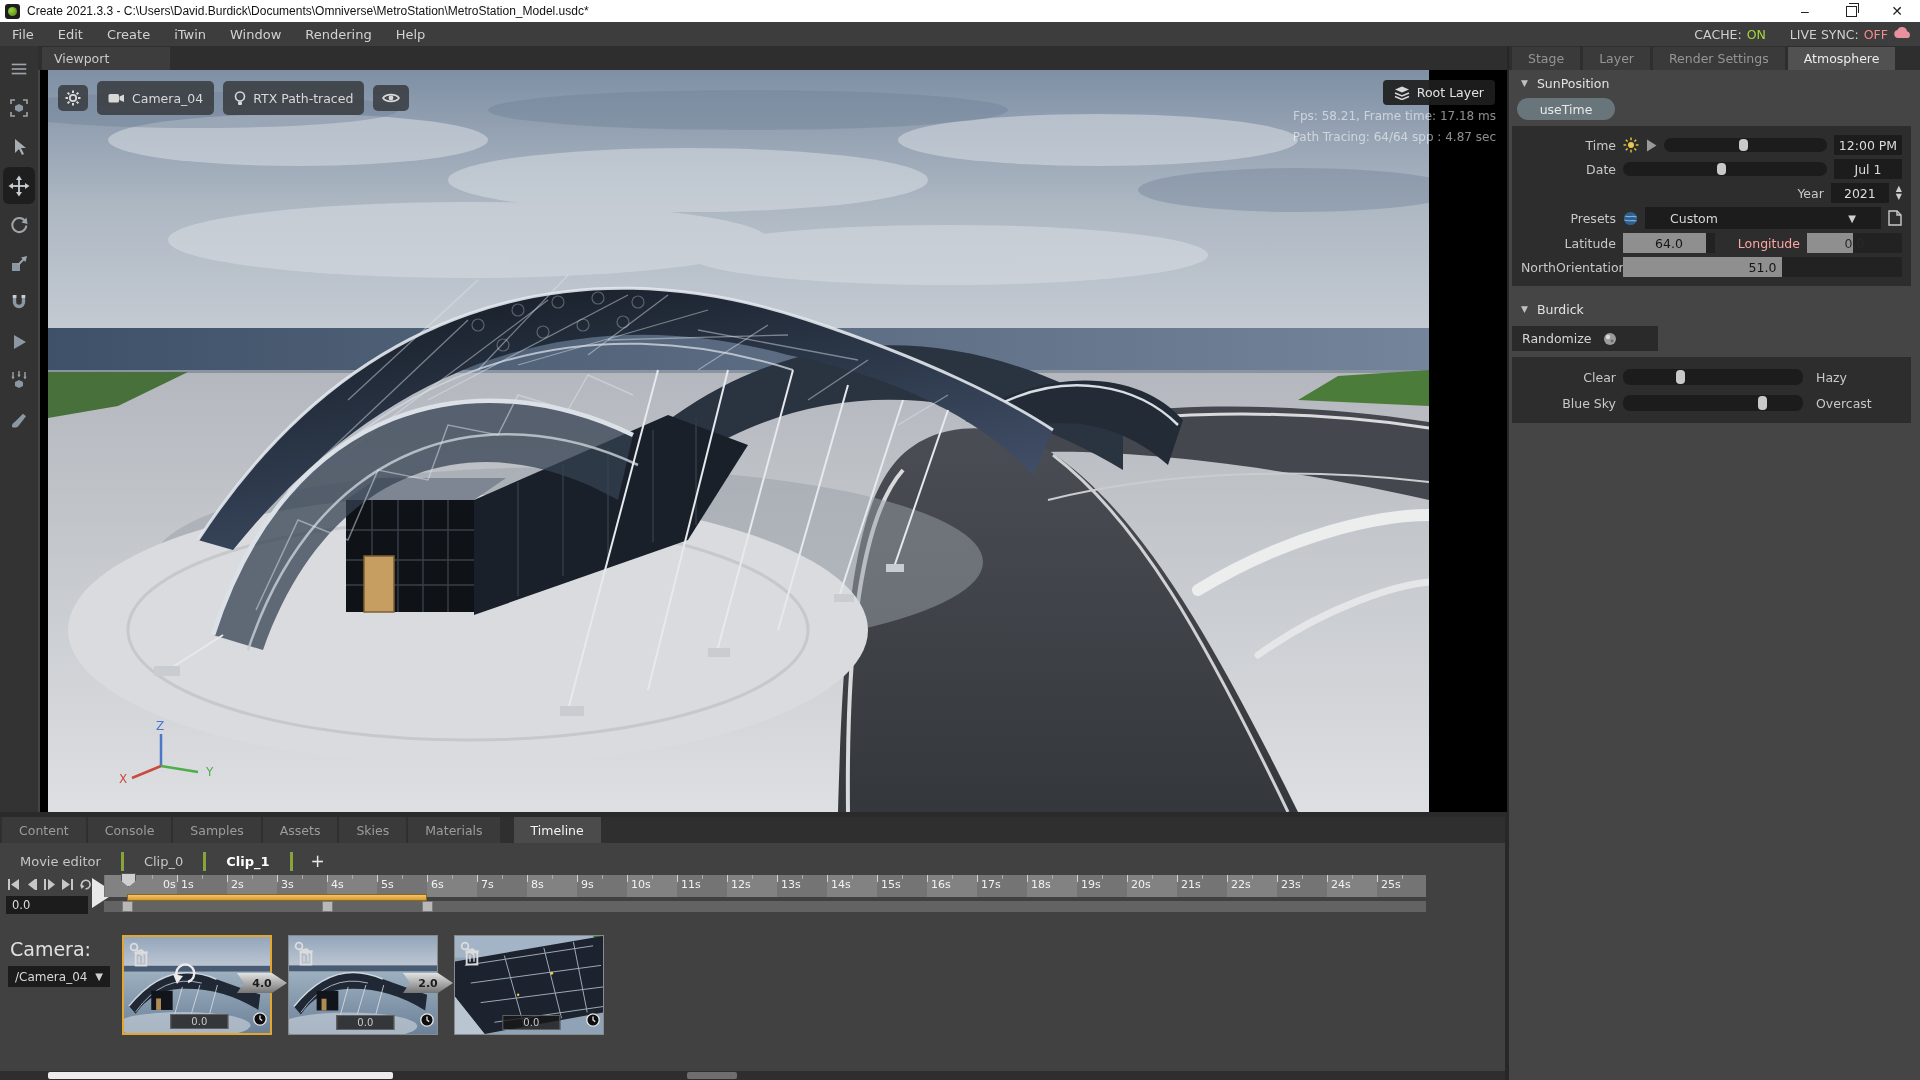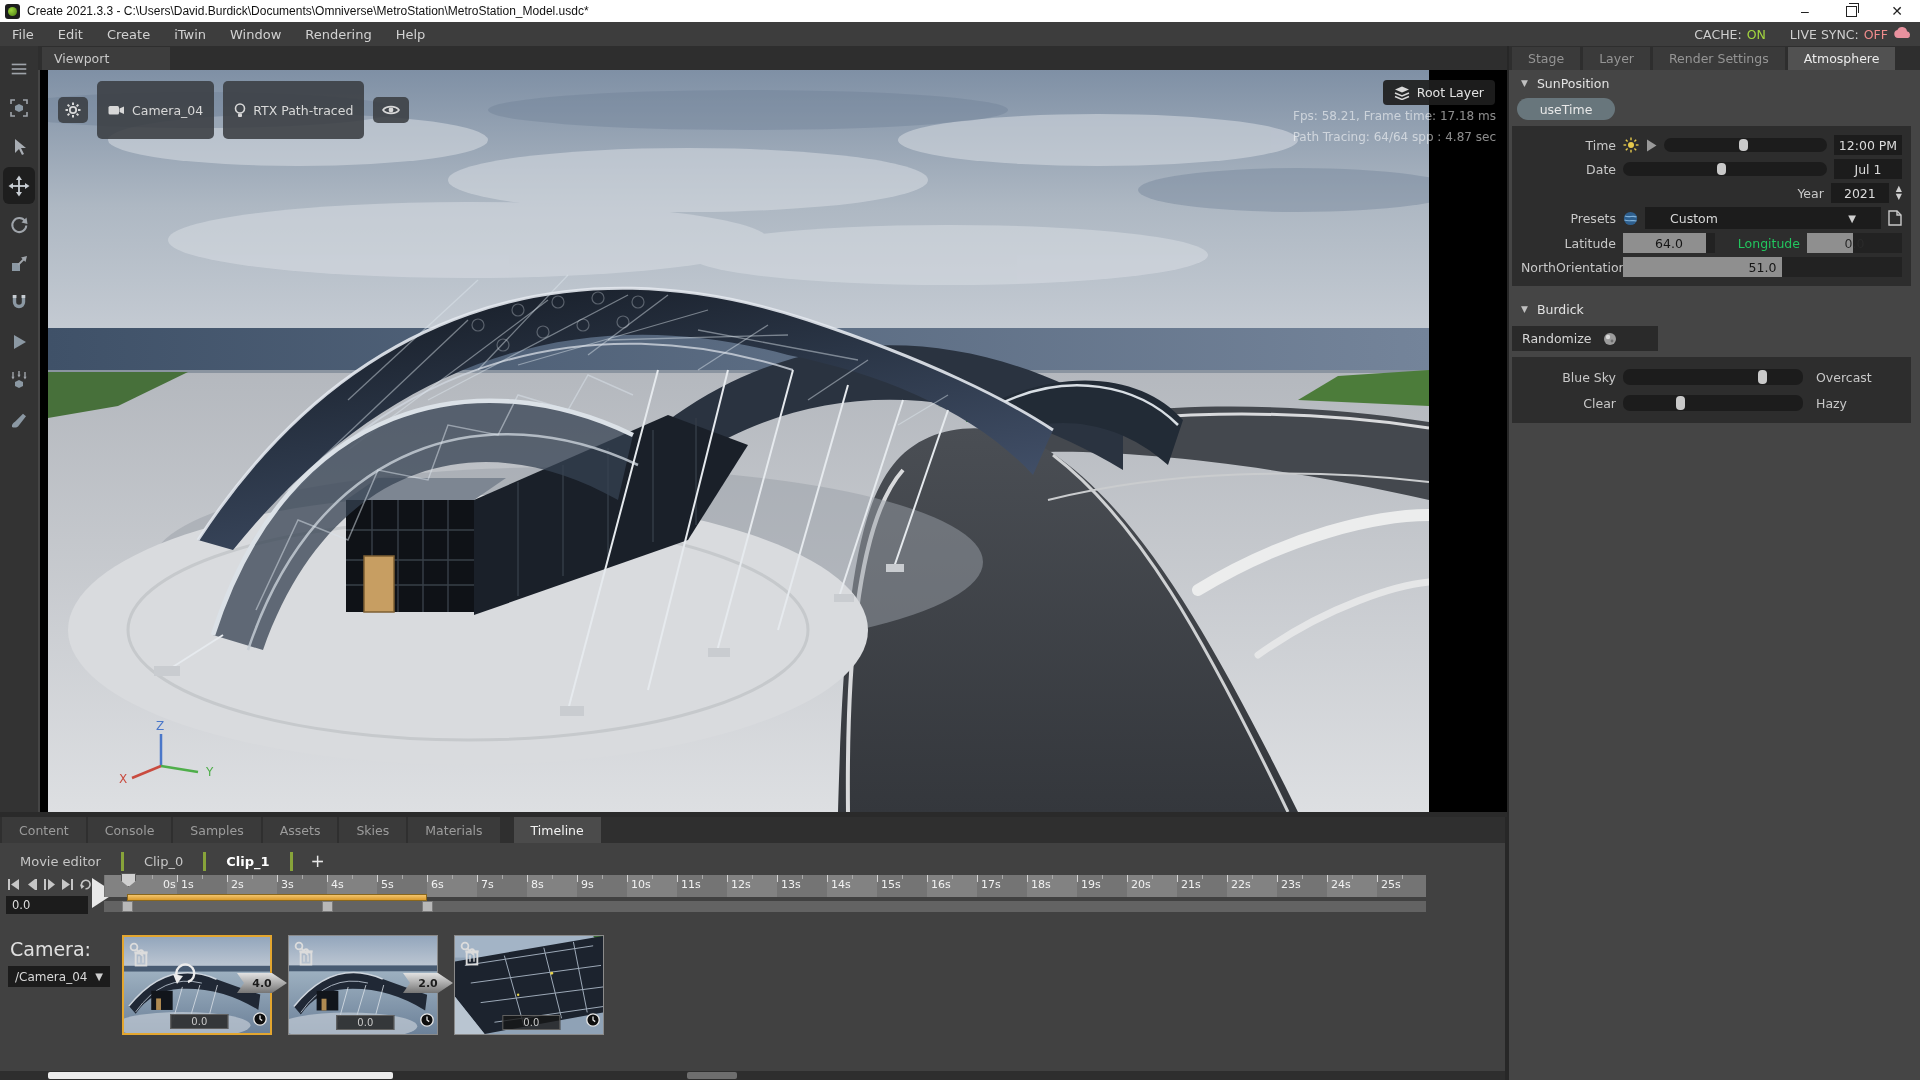--- a/index.html
+++ b/index.html
@@ -31,21 +31,21 @@
   #left-toolbar{position:absolute;left:0;top:46px;width:38px;height:766px;background:#333333;display:flex;
     flex-direction:column;align-items:center;}
   .tool{width:32px;height:37px;display:flex;align-items:center;justify-content:center;}
   .tool.active{background:#1e1e1e;border-radius:6px;}
   .tool svg{display:block;}
   
   #viewport-panel{position:absolute;left:40px;top:70px;width:1467px;height:742px;background:#000;}
   #scene{position:absolute;left:8px;top:0;width:1381px;height:742px;}
   #vp-toolbar{position:absolute;left:18px;top:11px;display:flex;gap:9px;align-items:center;}
   .vp-btn{height:26px;background:rgba(58,61,66,0.88);border-radius:5px;color:#d8d8d8;font-size:12.5px;
-    display:flex;align-items:center;gap:7px;padding:16px 11px;}
+    display:flex;align-items:center;gap:7px;padding:4px 11px;}
   #root-layer-btn{position:absolute;top:10px;right:12px;height:25px;background:rgba(30,30,30,0.92);border-radius:4px;
     color:#e2e2e2;font-size:12.5px;display:flex;align-items:center;gap:7px;padding:0 11px;}
   #vp-stats{position:absolute;top:36px;right:11px;text-align:right;color:rgba(255,255,255,0.55);font-size:12px;line-height:21px;}
   #axis-gizmo{position:absolute;left:78px;top:648px;}
   #axis-gizmo text{font-size:12px;font-family:"DejaVu Sans",sans-serif;}
   
   #right-panel{position:absolute;left:1509px;top:70px;width:411px;height:1010px;background:#454545;font-size:12.5px;}
   .section-header{display:flex;align-items:center;gap:9px;color:#e2e2e2;height:26px;padding-left:12px;}
   .caret{color:#c0c0c0;font-size:9px;}
   #usetime-btn{margin:2px 0 6px 8px;width:98px;height:22px;background:#68767c;border-radius:11px;color:#e8e8e8;
@@ -57,21 +57,21 @@
   .slider .handle{position:absolute;top:1px;width:9px;height:12px;background:#c9c9c9;border-radius:4px;}
   .value-box{width:68px;height:20px;background:#1c1c1c;color:#dcdcdc;display:flex;align-items:center;justify-content:center;flex:none;}
   .dropdown{flex:1;height:22px;background:#1c1c1c;color:#d8d8d8;display:flex;align-items:center;padding:0 25px;}
   .dropdown .dd-caret{margin-left:auto;color:#cfcfcf;font-size:10px;}
   .drag-field{position:relative;height:20px;background:#222222;overflow:hidden;}
   .drag-field .fill{position:absolute;left:0;top:0;bottom:0;background:#8f8f8f;}
   .drag-field .dval{position:absolute;inset:0;display:flex;align-items:center;justify-content:center;color:#151515;}
   .spinner{display:flex;flex-direction:column;color:#cfcfcf;font-size:8px;line-height:8px;}
   #randomize-row{margin:4px 0 6px 3px;width:146px;height:25px;background:#2a2a2a;display:flex;align-items:center;
     gap:12px;padding-left:10px;box-sizing:border-box;color:#d6d6d6;}
-  .side-label{width:78px;color:#22c55e;flex:none;}
+  .side-label{width:78px;color:#fca5a5;flex:none;}
   
   #bottom-panel{position:absolute;left:0;top:812px;width:1507px;height:268px;background:#414141;
     border-right:2px solid #272727;box-sizing:border-box;}
   #bp-tabs{position:absolute;left:0;top:5px;width:100%;height:26px;background:#2f2f2f;display:flex;gap:2px;padding-left:2px;box-sizing:border-box;}
   .bp-tab{height:26px;padding:0 17px;display:flex;align-items:center;background:#3a3a3a;color:#9c9c9c;font-size:12.5px;}
   .bp-tab.active{background:#4b4b4b;color:#f2f2f2;margin-left:12px;}
   #clipbar{position:absolute;left:0;top:36px;height:26px;display:flex;align-items:center;font-size:13px;color:#c6c6c6;}
   .clip-tab{padding:0 20px;}
   .clip-tab.active{color:#ffffff;font-weight:bold;}
   .clip-sep{width:3px;height:19px;background:#87a33a;}
@@ -552,32 +552,32 @@
   <div id="randomize-row">
     <span>Randomize</span>
     <svg width="14" height="14" viewBox="0 0 14 14">
       <circle cx="7" cy="7" r="6" fill="#9c9c9c"></circle>
         <circle cx="5" cy="5" r="2.2" fill="#d9d9d9"></circle>
         <circle cx="9" cy="9" r="1.4" fill="#6e6e6e"></circle>
     </svg>
   </div>
   <div class="rows-box">
     <div class="prop-row" style="height:26px;">
+      <span class="prop-label">Clear</span>
+      <div class="slider" style="flex:none;width:180px;height:16px;">
+        <div class="handle" style="height: 14px; left: calc(32% - 5px);"></div>
+      </div>
+      <span style="margin-left:6px;color:#c8c8c8;">Hazy</span>
+    </div>
+    <div class="prop-row" style="height:26px;">
       <span class="prop-label">Blue Sky</span>
       <div class="slider" style="flex:none;width:180px;height:16px;">
         <div class="handle" style="height: 14px; left: calc(78% - 5px);"></div>
       </div>
       <span style="margin-left:6px;color:#c8c8c8;">Overcast</span>
-    </div>
-    <div class="prop-row" style="height:26px;">
-      <span class="prop-label">Clear</span>
-      <div class="slider" style="flex:none;width:180px;height:16px;">
-        <div class="handle" style="height: 14px; left: calc(32% - 5px);"></div>
-      </div>
-      <span style="margin-left:6px;color:#c8c8c8;">Hazy</span>
     </div>
   </div>
 </div>
 
 <div id="bottom-panel">
   <div id="bp-tabs">
       <div class="bp-tab">Content</div>
       <div class="bp-tab">Console</div>
       <div class="bp-tab">Samples</div>
       <div class="bp-tab">Assets</div>

